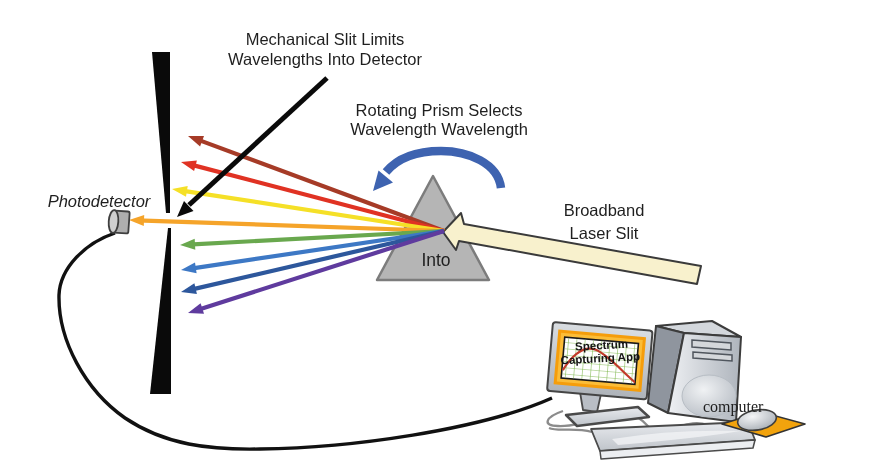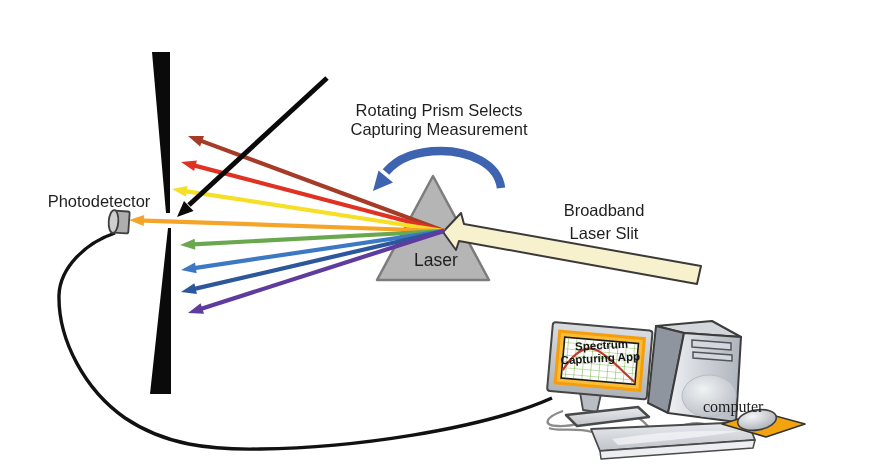--- a/index.html
+++ b/index.html
@@ -6,21 +6,21 @@
   .canvas{
     position:relative;width:874px;height:476px;background:#ffffff;overflow:hidden;
     font-family:"Liberation Sans",sans-serif;color:var(--text,#1f1f1f);
   }
   .canvas svg{position:absolute;left:0;top:0;}
   .lbl{position:absolute;text-align:center;line-height:20px;font-size:16.5px;color:var(--text,#1f1f1f);}
   .lbl span{display:block;}
   .lbl-slit{left:218px;top:29px;width:214px;}
   .lbl-rot{left:328px;top:101px;width:222px;line-height:19px;text-align:center;}
   .lbl-beam{left:544px;top:199px;width:120px;line-height:23px;}
-  .lbl-photo{left:34px;top:191px;width:130px;}
+  .lbl-photo{left:34px;top:191px;width:130px;font-style:italic;}
   .lbl-prism{left:404px;top:250px;width:64px;font-size:17.5px;}
   .lbl-computer{left:703px;top:365px;width:120px;text-align:left;
     font-family:"Liberation Serif",serif;font-size:16px;margin-top:32px;}
 </style>
 </head>
 <body>
 
 <div class="canvas">
 
   <svg width="874" height="476" viewBox="0 0 874 476">
@@ -130,30 +130,34 @@
     <g>
       <polygon points="591,429 748,422 755,440 600,451" fill="url(#gradKey)" stroke="#4a4a4a" stroke-width="1.8" stroke-linejoin="round"></polygon>
       <polygon points="600,451 755,440 753,448 601,459" fill="#eceef1" stroke="#4a4a4a" stroke-width="1.5" stroke-linejoin="round"></polygon>
       <path d="M 612,439 Q 672,429 740,431 Q 700,438 618,445 Z" fill="#f1f3f5" opacity="0.8"></path>
     </g>
 
     <polygon points="722,424 761,412 805,424 766,437" style="fill:var(--mousepad)" stroke="#333333" stroke-width="1.6" stroke-linejoin="round"></polygon>
     <ellipse cx="757" cy="420" rx="19.5" ry="10" transform="rotate(-9 757 420)" fill="url(#gradMouse)" stroke="#3f3f3f" stroke-width="1.6"></ellipse>
   </svg>
 
+  <div class="lbl lbl-slit">
+    <span>Mechanical Slit Limits</span>
+    <span>Wavelengths Into Detector</span>
+  </div>
 
   <div class="lbl lbl-rot">
     <span>Rotating Prism Selects</span>
-    <span>Capturing Measurement</span>
+    <span>Wavelength Wavelength</span>
   </div>
 
   <div class="lbl lbl-beam">
     <span>Broadband</span>
     <span>Laser Slit</span>
   </div>
 
   <div class="lbl lbl-photo">Photodetector</div>
 
-  <div class="lbl lbl-prism">Laser</div>
+  <div class="lbl lbl-prism">Into</div>
 
   <div class="lbl lbl-computer">computer</div>
 
 </div>
 
 </body></html>

